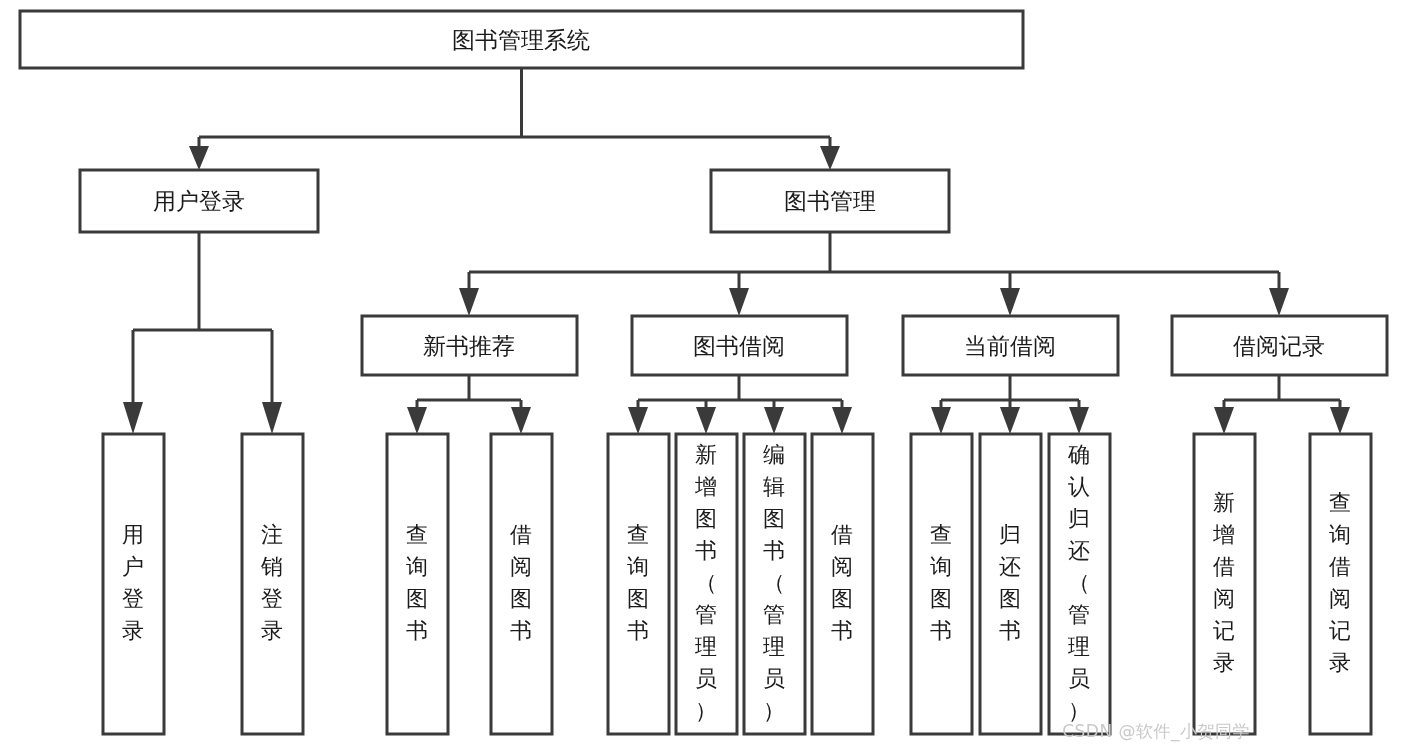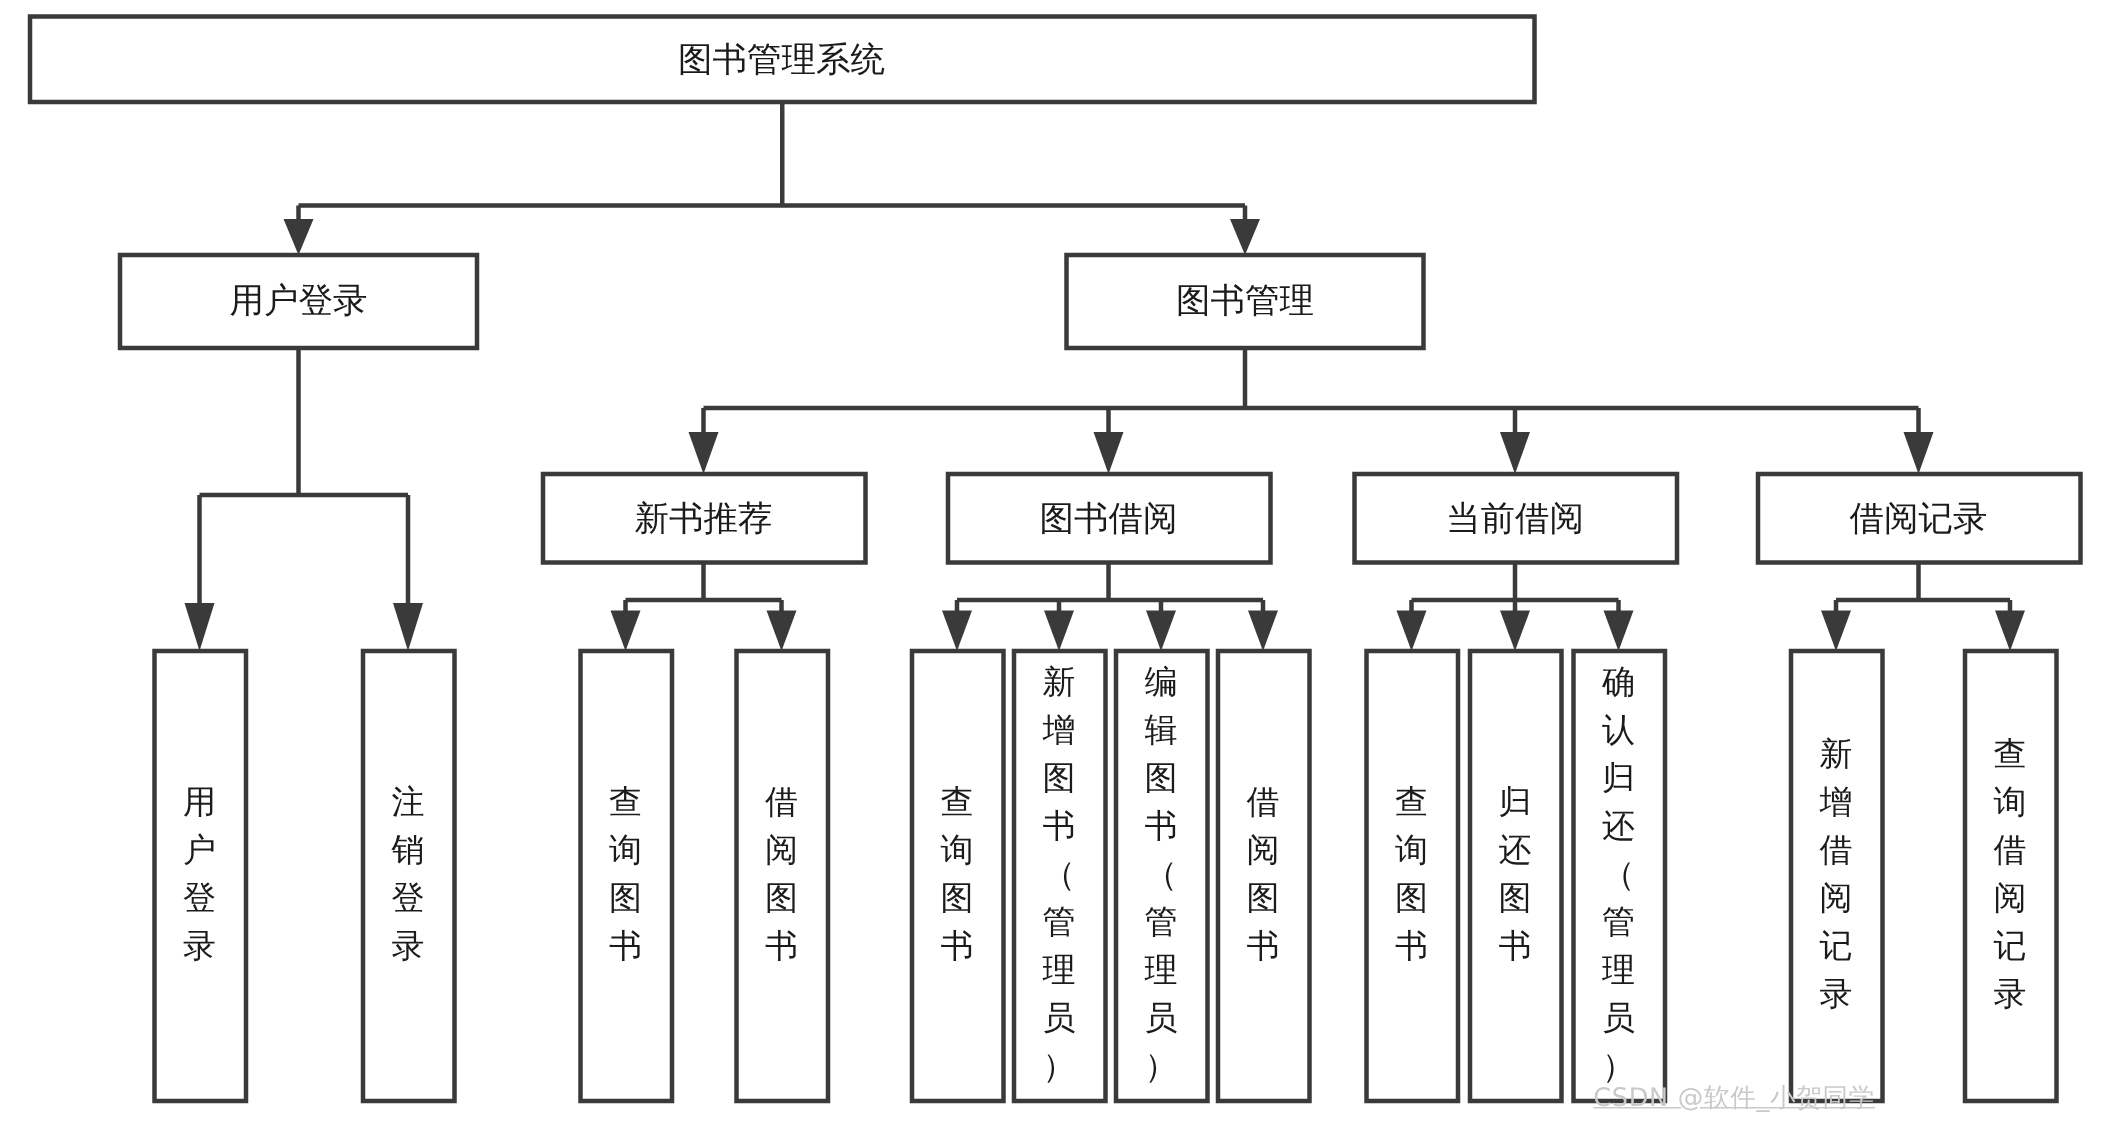--- a/index.html
+++ b/index.html
@@ -58,21 +58,20 @@
   .watermark {
     position: absolute;
     right: 8px;
     bottom: 4px;
     font-family: "DejaVu Sans", "Liberation Sans", sans-serif;
     font-size: 17px;
     color: #c9c9c9;
     white-space: nowrap;
     letter-spacing: 0.5px;
     user-select: none;
-    text-decoration: underline;
   }
 </style>
 </head>
 <body>
 
 <div id="diagram-root">
   <svg class="flow" viewBox="0 0 1405 747" xmlns="http://www.w3.org/2000/svg">
 
     <defs>
       <g id="arrowdef"></g>

